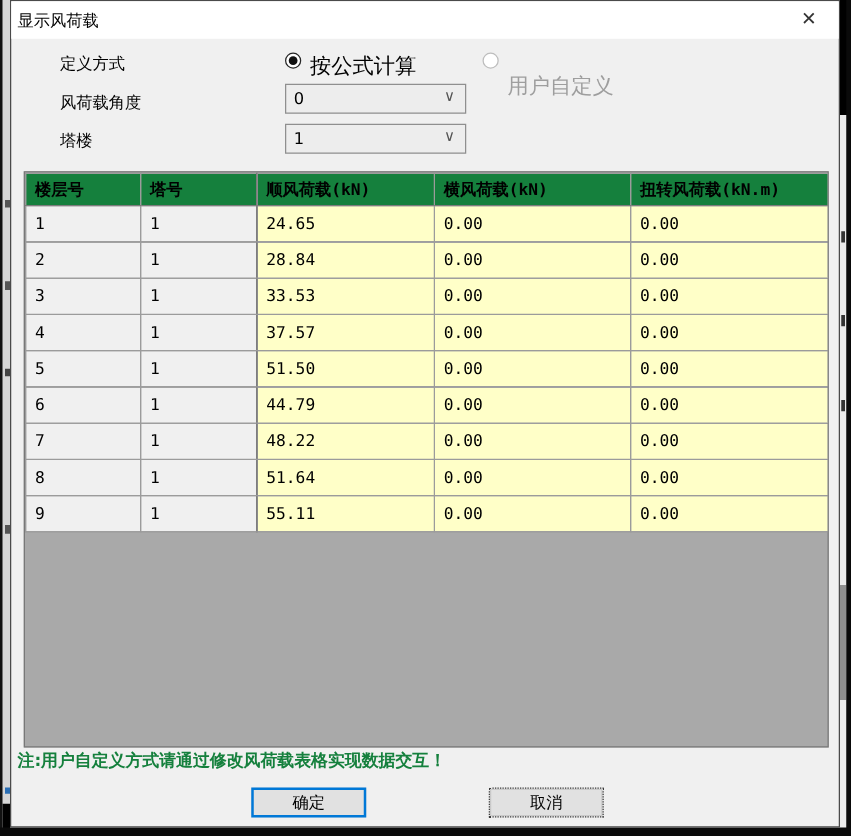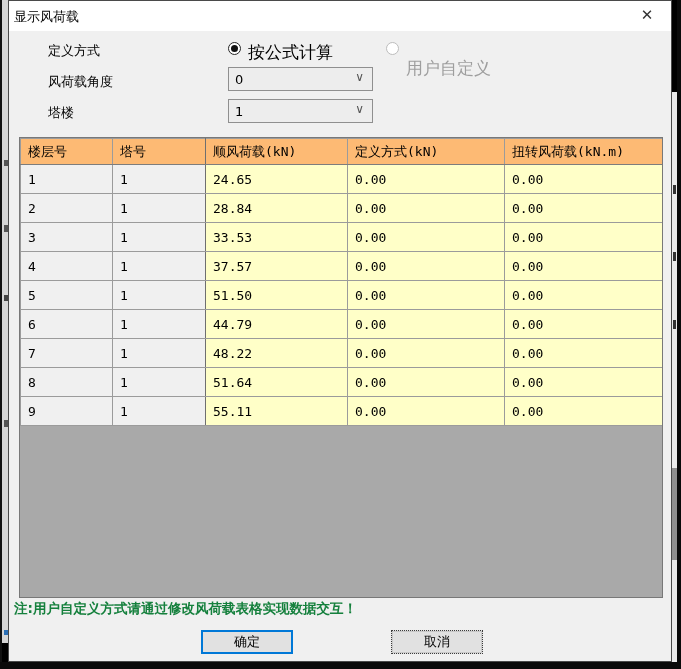--- a/index.html
+++ b/index.html
@@ -44,21 +44,21 @@
     box-sizing:border-box;font-size:13px;color:#000;display:flex;align-items:center;
     padding-left:6px;cursor:default;}
   .combo .chev{position:absolute;right:8px;top:2px;font-size:12px;color:#555;}
 
   .grid{position:absolute;left:10px;top:136px;width:644px;height:461px;background:#a9a9a9;
     border:1px solid #787878;box-sizing:border-box;overflow:hidden;}
   table.wind{border-collapse:collapse;table-layout:fixed;width:642px;
     font-family:"DejaVu Sans Mono","DejaVu Sans",monospace;font-size:13px;color:#000;}
   table.wind th,table.wind td{border:1px solid #9b9b9b;padding:0 2px 0 7px;overflow:hidden;
     white-space:nowrap;text-align:left;}
-  table.wind th{height:25px;background:#fdba74;font-weight:normal;border-bottom:1px solid #7d7d7d;}
+  table.wind th{height:25px;background:#15803d;font-weight:bold;border-bottom:1px solid #7d7d7d;}
   table.wind td{height:28px;}
   td.ca{background:#f0f0f0;}
   td.cy{background:#ffffc8;}
   table.wind th:nth-child(2),table.wind td:nth-child(2){border-right:1px solid #6f6f6f;}
 
   .note{position:absolute;left:5px;top:599px;font-size:13.5px;font-weight:bold;color:#15803d;}
   .btn{position:absolute;top:629px;width:92px;height:24px;background:#e1e1e1;
     font-size:13px;color:#000;display:flex;align-items:center;justify-content:center;
     box-sizing:border-box;cursor:pointer;font-family:"DejaVu Sans",sans-serif;}
   .btn.ok{left:192px;border:2px solid #0078d7;}
@@ -107,21 +107,21 @@
             <col style="width:93px">
             <col style="width:142px">
             <col style="width:157px">
             <col style="width:158px">
           </colgroup>
         <thead>
           <tr>
             <th>楼层号</th>
             <th>塔号</th>
             <th>顺风荷载(kN)</th>
-            <th>定义方式(kN)</th>
+            <th>横风荷载(kN)</th>
             <th>扭转风荷载(kN.m)</th>
           </tr>
         </thead>
         <tbody>
           <tr>
             <td class="ca">1</td>
             <td class="ca">1</td>
             <td class="cy">24.65</td>
             <td class="cy">0.00</td>
             <td class="cy">0.00</td>

